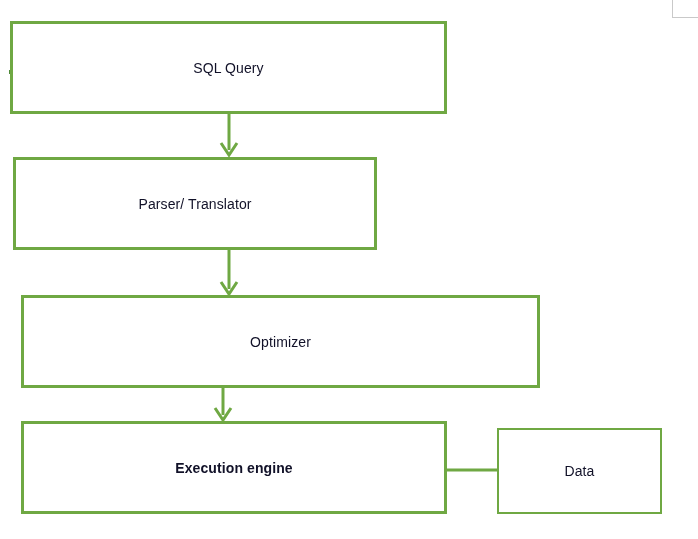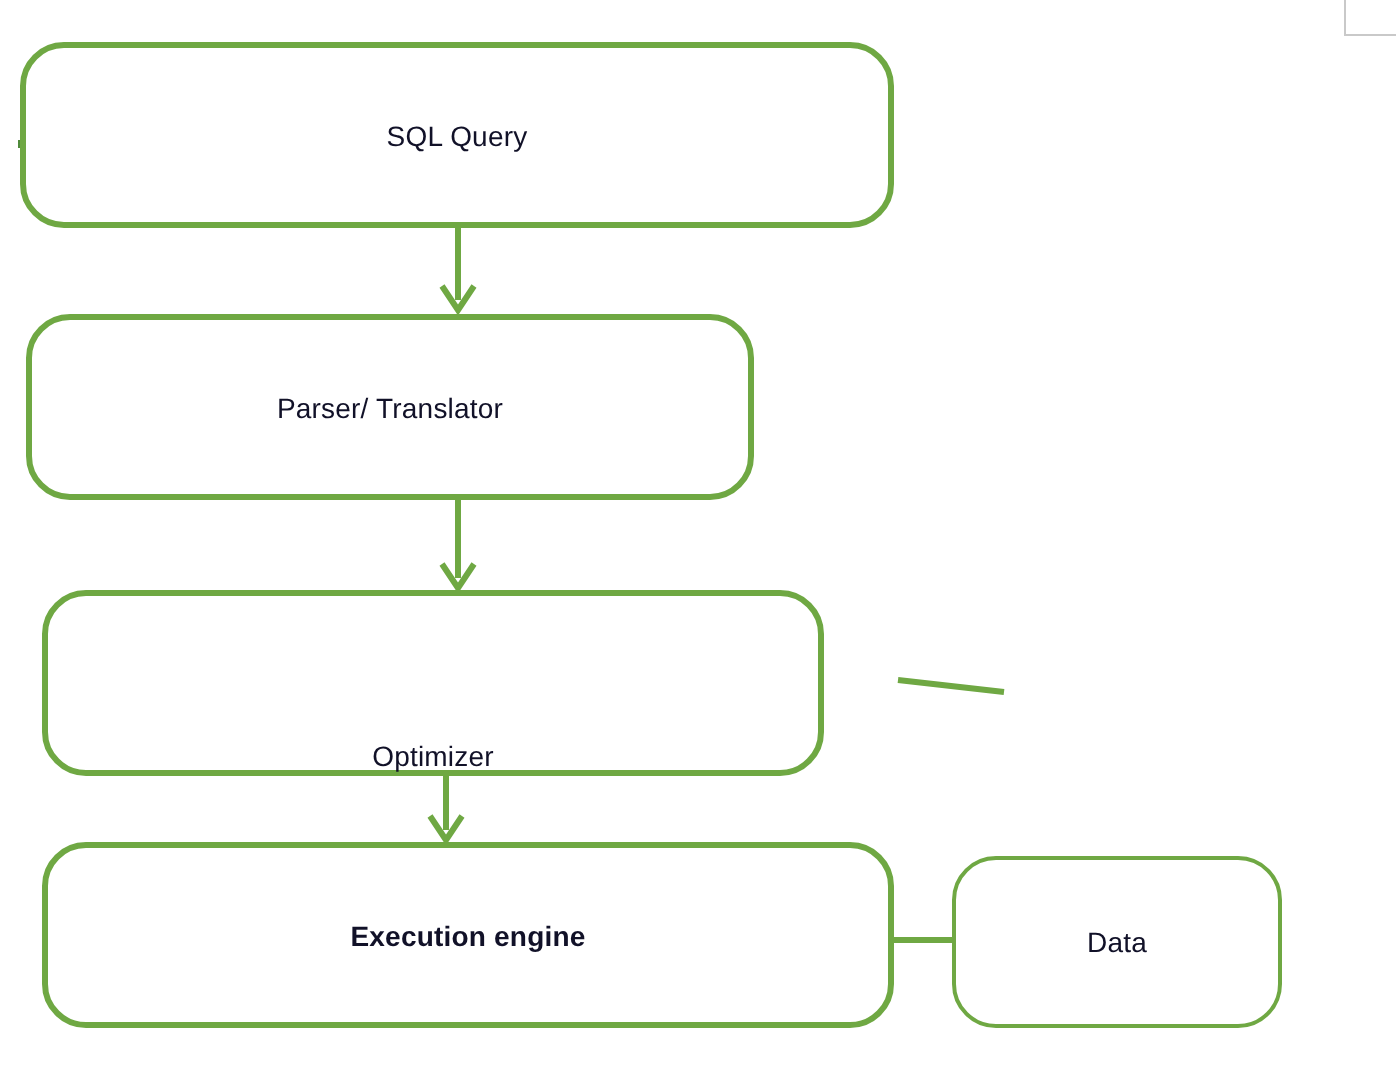--- a/index.html
+++ b/index.html
@@ -19,38 +19,37 @@
   }
   .node {
     position: absolute;
     box-sizing: border-box;
     background: #ffffff;
     display: flex;
     align-items: center;
     justify-content: center;
     border-style: solid;
     border-color: #6fa843;
-    border-radius: 22px;
   }
   .node-label {
     font-size: 14px;
     line-height: 1;
     color: #111128;
     letter-spacing: 0.1px;
     white-space: nowrap;
     text-align: center;
   }
   
   #node-sql-query       { left: 10px;  top: 21px;  width: 437px; height: 93px; border-width: 3px; }
   #node-parser          { left: 13px;  top: 157px; width: 364px; height: 93px; border-width: 3px; }
-  #node-optimizer       { left: 21px;  top: 295px; width: 391px; height: 93px; border-width: 3px; align-items: flex-end; }
+  #node-optimizer       { left: 21px;  top: 295px; width: 519px; height: 93px; border-width: 3px; }
   #node-execution       { left: 21px;  top: 421px; width: 426px; height: 93px; border-width: 3px; font-weight: bold; }
   
   #node-database-catalog{ left: 501px; top: 302px; width: 167px; height: 86px; border-width: 2px; }
-  #node-data            { left: 476px; top: 428px; width: 165px; height: 86px; border-width: 2px; }
+  #node-data            { left: 497px; top: 428px; width: 165px; height: 86px; border-width: 2px; }
 
   .edge-svg {
     position: absolute;
     left: 0;
     top: 0;
     width: 698px;
     height: 539px;
     pointer-events: none;
   }
   .corner-frame {

